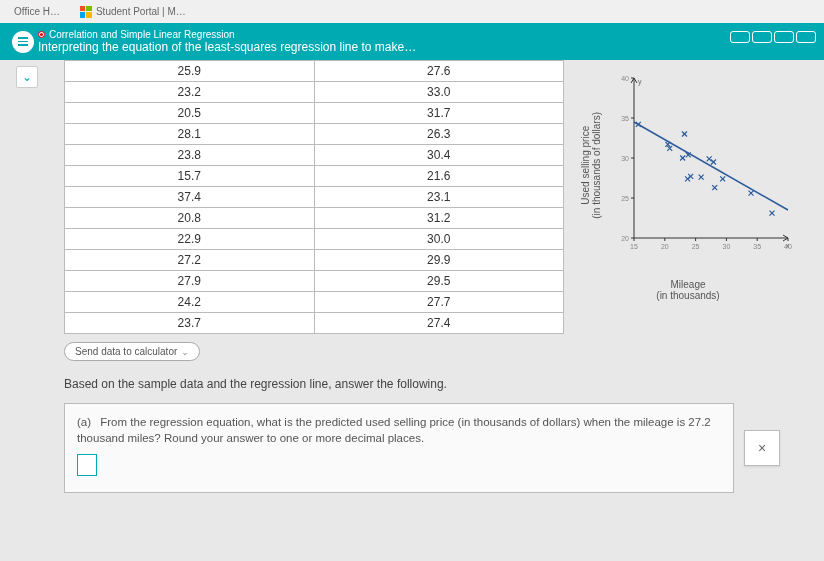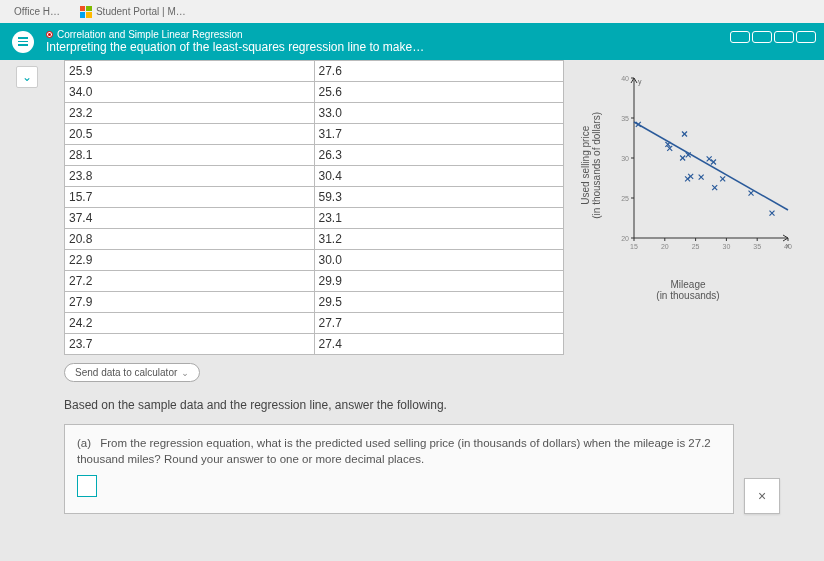--- a/index.html
+++ b/index.html
@@ -39,21 +39,21 @@
     .tab-favicon span:nth-child(1) { background: #f25022; }
     .tab-favicon span:nth-child(2) { background: #7fba00; }
     .tab-favicon span:nth-child(3) { background: #00a4ef; }
     .tab-favicon span:nth-child(4) { background: #ffb900; }
     .topic-bar {
       background: #00aab3;
       color: white;
       padding: 6px 12px;
       display: flex;
       align-items: center;
-      gap: 12px;
+      gap: 4px;
       position: relative;
     }
     .menu-icon {
       width: 22px;
       height: 22px;
       background: white;
       border-radius: 50%;
       display: flex;
       flex-direction: column;
       justify-content: center;
@@ -103,22 +103,22 @@
       display: flex;
       gap: 16px;
       align-items: flex-start;
     }
     .data-table {
       border-collapse: collapse;
       width: 500px;
     }
     .data-table td {
       border: 1px solid #bbb;
-      padding: 3px 4px;
-      text-align: left;
+      padding: 3px 10px;
+      text-align: center;
       font-size: 12px;
       background: white;
       height: 16px;
     }
     .table-actions {
       display: flex;
       gap: 16px;
       margin-top: 8px;
     }
     .pill-btn {
@@ -158,21 +158,21 @@
     }
     .prompt {
       margin-top: 16px;
       font-size: 12px;
       color: #444;
     }
     .question-row {
       margin-top: 12px;
       display: flex;
       gap: 10px;
-      align-items: flex-end;
+      align-items: center;
     }
     .question-box {
       flex: 1;
       border: 1px solid #bbb;
       background: #fafafa;
       padding: 10px 12px 16px;
       font-size: 11.5px;
       color: #555;
       line-height: 1.4;
     }
@@ -243,42 +243,38 @@
 
   <div class="main-row">
     <div>
       <table class="data-table">
         <tbody id="table-body">
             <tr>
               <td>25.9</td>
               <td>27.6</td>
             </tr>
             <tr>
-              <td>34.0</td>
-              <td>25.6</td>
-            </tr>
-            <tr>
               <td>23.2</td>
               <td>33.0</td>
             </tr>
             <tr>
               <td>20.5</td>
               <td>31.7</td>
             </tr>
             <tr>
               <td>28.1</td>
               <td>26.3</td>
             </tr>
             <tr>
               <td>23.8</td>
               <td>30.4</td>
             </tr>
             <tr>
               <td>15.7</td>
-              <td>59.3</td>
+              <td>21.6</td>
             </tr>
             <tr>
               <td>37.4</td>
               <td>23.1</td>
             </tr>
             <tr>
               <td>20.8</td>
               <td>31.2</td>
             </tr>
             <tr>

